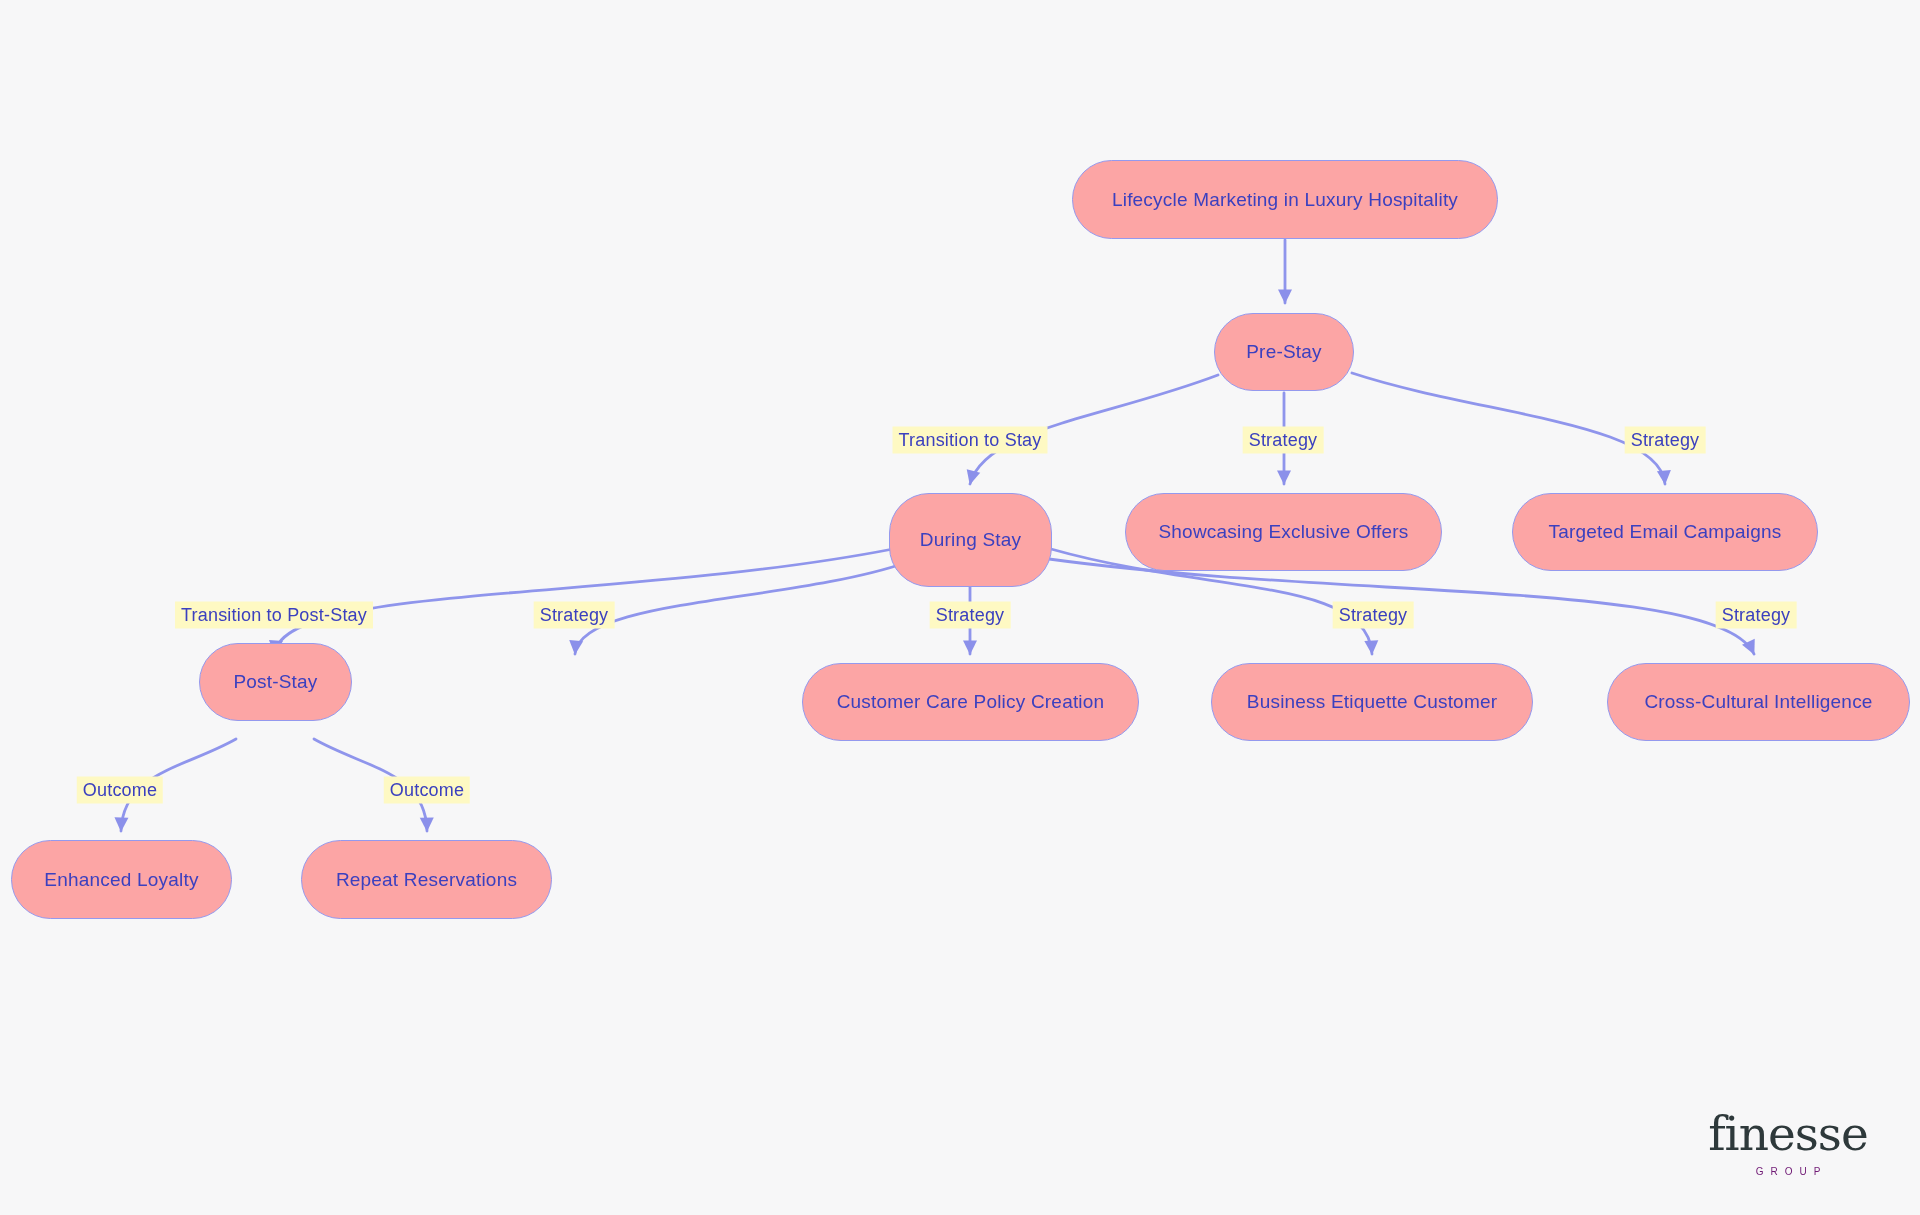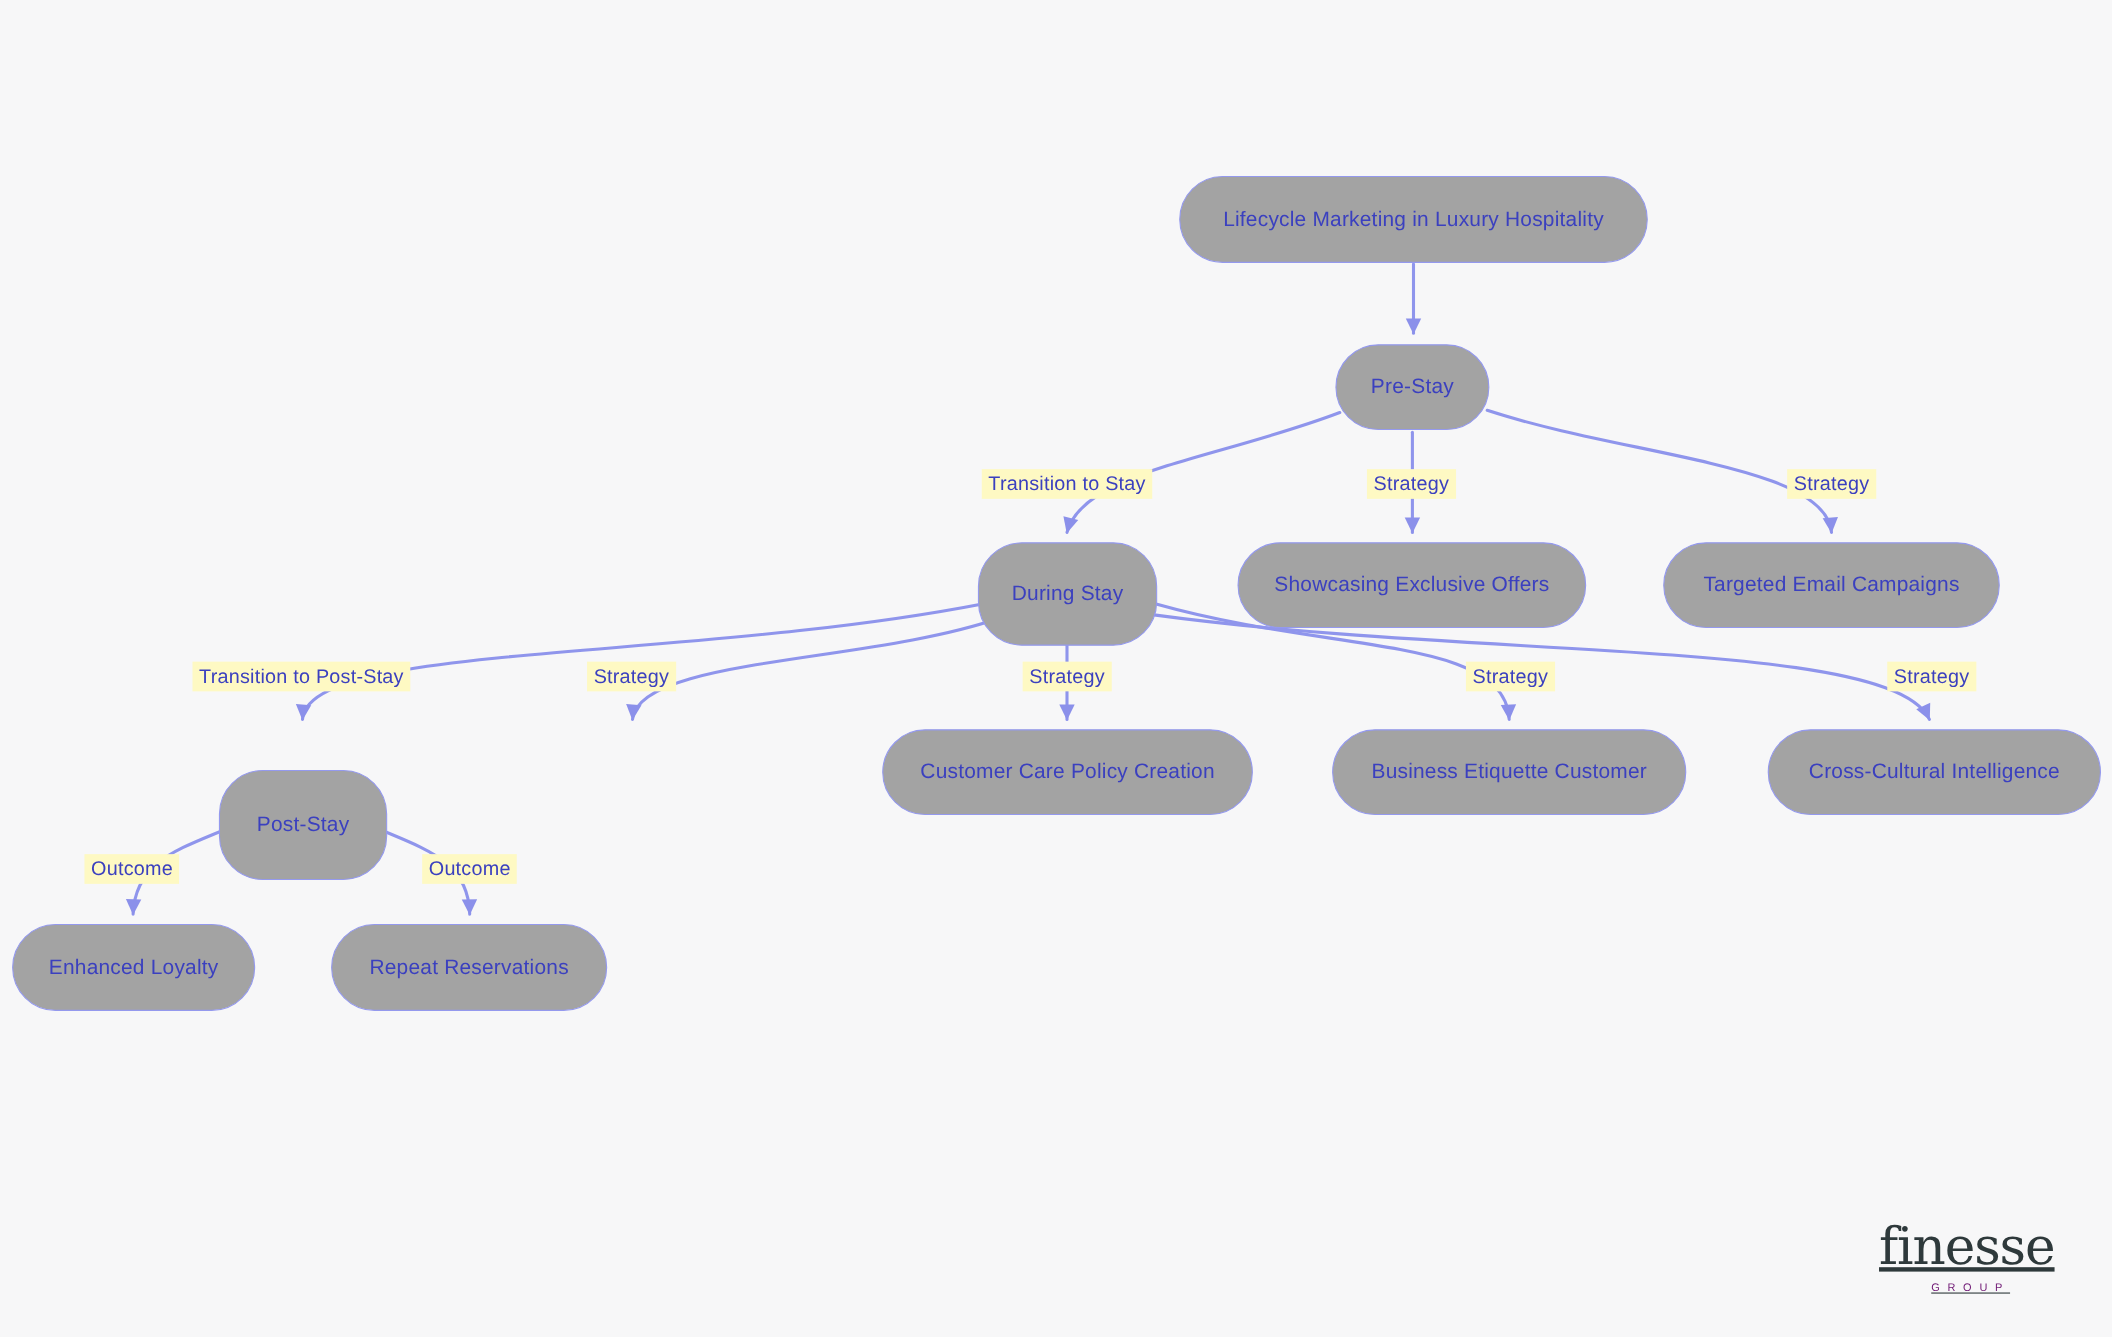--- a/index.html
+++ b/index.html
@@ -8,21 +8,21 @@
     width:1920px;height:1215px;
     background:#f7f7f8;
     overflow:hidden;
     font-family:"Liberation Sans", sans-serif;
   }
   .edges-layer{position:absolute;left:0;top:0;width:1920px;height:1215px;}
   .edge{fill:none;stroke:#8f95ec;stroke-width:2.8;stroke-linecap:round;}
   .node{
     position:absolute;
     display:flex;align-items:center;justify-content:center;
-    background:#a3a3a3;
+    background:#fca5a5;
     border:1.6px solid #9499ee;
     border-radius:40px;
     color:#3b40bf;
     font-size:19px;
     white-space:nowrap;
     box-sizing:border-box;
     letter-spacing:0.2px;
   }
   .edge-label{
     position:absolute;
@@ -33,21 +33,20 @@
     padding:3px 6px;
     white-space:nowrap;
     letter-spacing:0.2px;
   }
   .logo{
     position:absolute;
     left:1702px;top:1108px;
     width:172px;
     text-align:center;
     color:#2e393b;
-    text-decoration:underline;
   }
   .logo-brand{
     display:block;
     font-family:"DejaVu Serif", serif;
     font-size:47px;
     letter-spacing:-1px;
     line-height:1.1;
   }
   .logo-subtitle{
     display:block;
@@ -92,21 +91,21 @@
   <div class="edge-label" style="left:1373px;top:615px">Strategy</div>
   <div class="edge-label" style="left:1756px;top:615px">Strategy</div>
   <div class="edge-label" style="left:120px;top:790px">Outcome</div>
   <div class="edge-label" style="left:427px;top:790px">Outcome</div>
 
   <div class="node" style="left:1072px;top:160px;width:426px;height:79px">Lifecycle Marketing in Luxury Hospitality</div>
   <div class="node" style="left:1214px;top:313px;width:140px;height:78px">Pre-Stay</div>
   <div class="node" style="left:889px;top:493px;width:163px;height:94px">During Stay</div>
   <div class="node" style="left:1125px;top:493px;width:317px;height:78px">Showcasing Exclusive Offers</div>
   <div class="node" style="left:1512px;top:493px;width:306px;height:78px">Targeted Email Campaigns</div>
-  <div class="node" style="left:199px;top:700px;width:153px;height:100px">Post-Stay</div>
+  <div class="node" style="left:199px;top:643px;width:153px;height:78px">Post-Stay</div>
   <div class="node" style="left:802px;top:663px;width:337px;height:78px">Customer Care Policy Creation</div>
   <div class="node" style="left:1211px;top:663px;width:322px;height:78px">Business Etiquette Customer</div>
   <div class="node" style="left:1607px;top:663px;width:303px;height:78px">Cross-Cultural Intelligence</div>
   <div class="node" style="left:11px;top:840px;width:221px;height:79px">Enhanced Loyalty</div>
   <div class="node" style="left:301px;top:840px;width:251px;height:79px">Repeat Reservations</div>
 
   <div class="logo">
     <span class="logo-brand">finesse</span>
     <span class="logo-subtitle">GROUP</span>
   </div>

